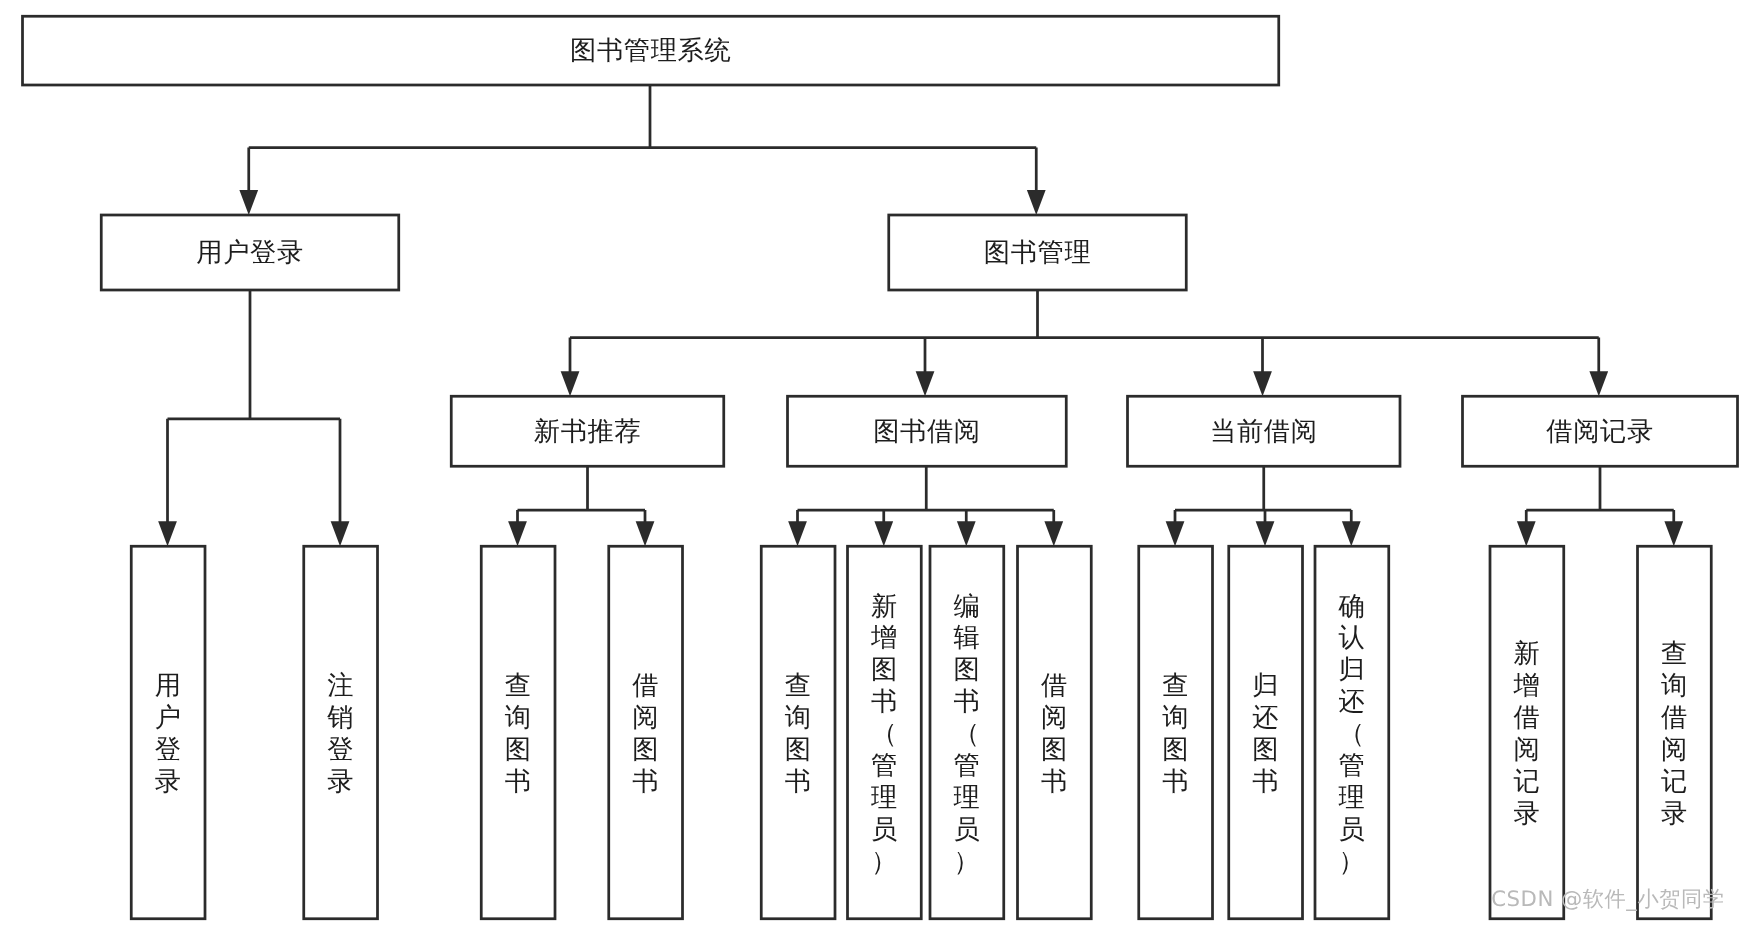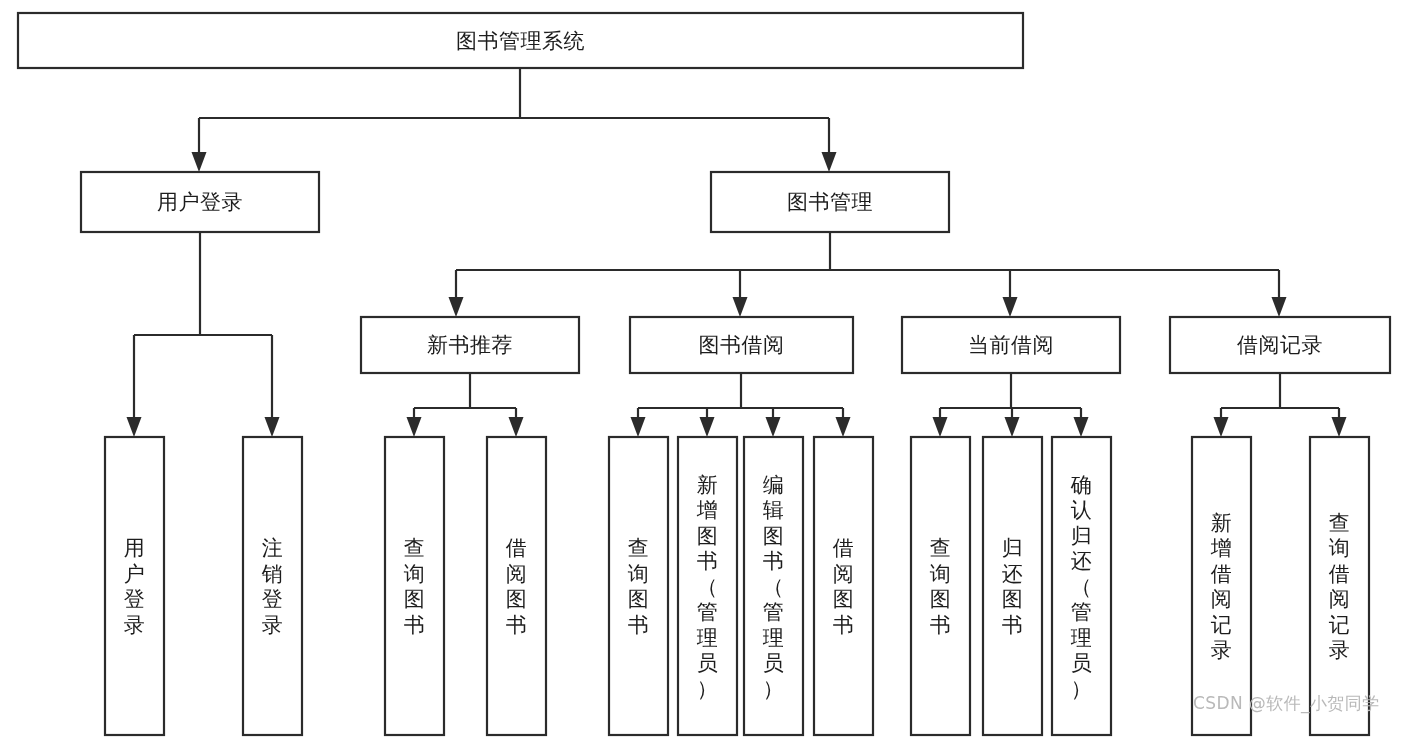--- a/index.html
+++ b/index.html
@@ -58,21 +58,21 @@
     fill: #2b2b2b;
     stroke: none;
   }
   .watermark-text {
     position: absolute;
     font-family: "DejaVu Sans", "Liberation Sans", sans-serif;
     font-size: 17px;
     color: #b9b9b9;
     white-space: nowrap;
     left: 1193px;
-    top: 692px;
+    top: 708px;
     letter-spacing: 0.4px;
   }
 </style>
 </head>
 <body>
 
 <div id="diagram-root">
   <svg class="flow-canvas" id="flow-canvas" viewBox="0 0 1405 747" xmlns="http://www.w3.org/2000/svg">
     <g id="connectors-layer">
         <g>

